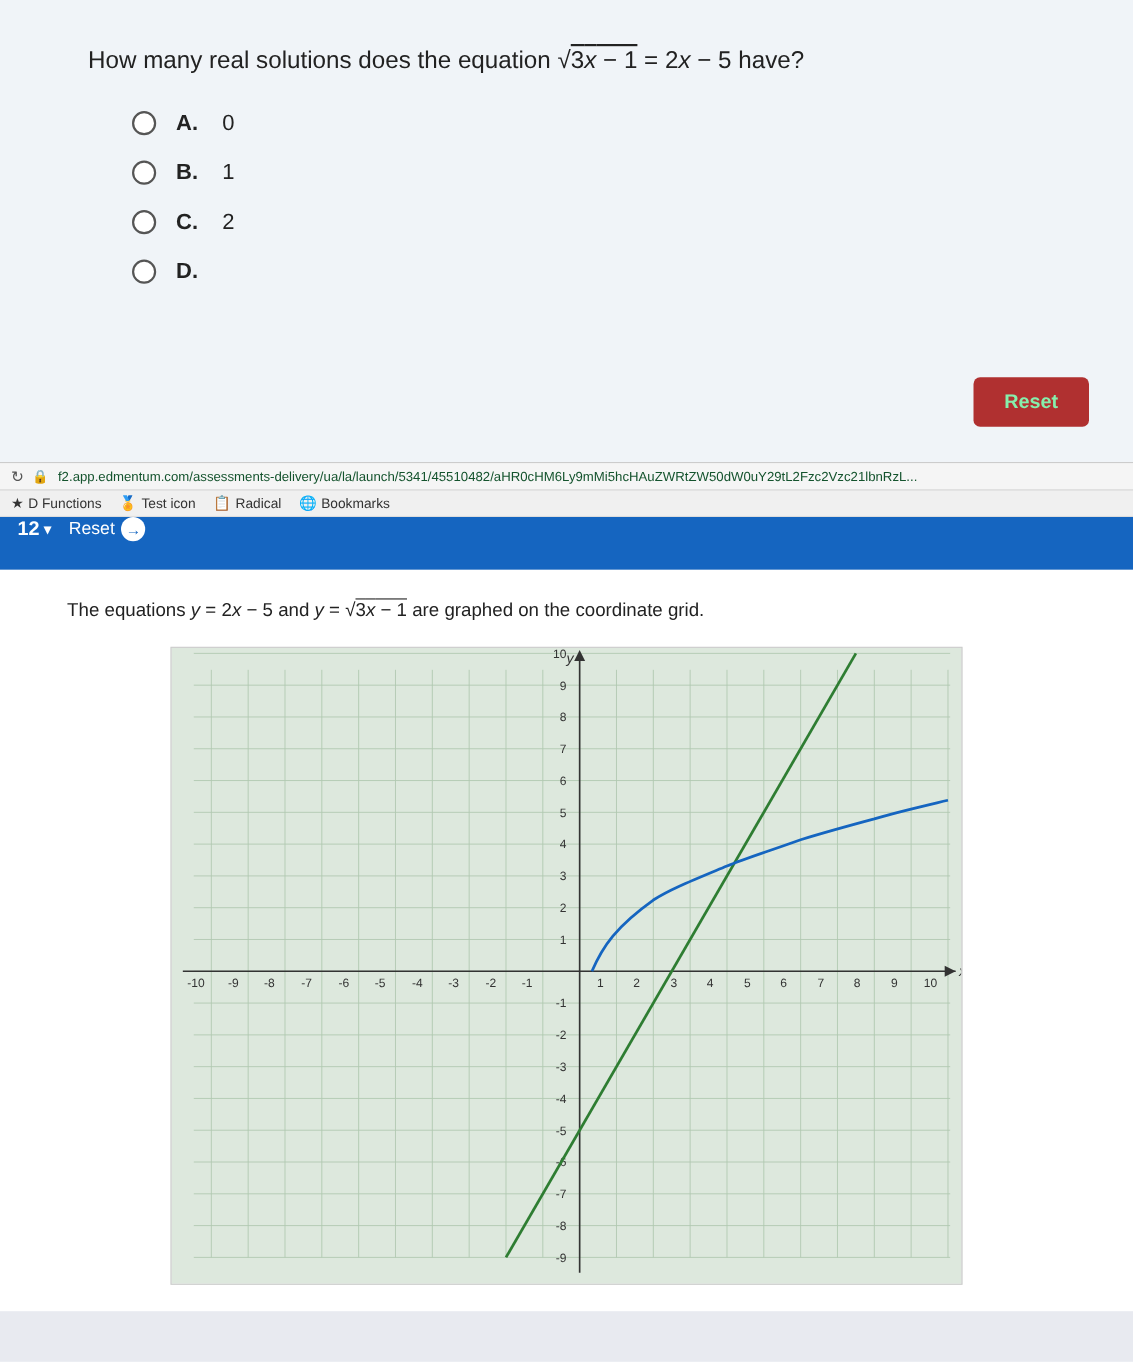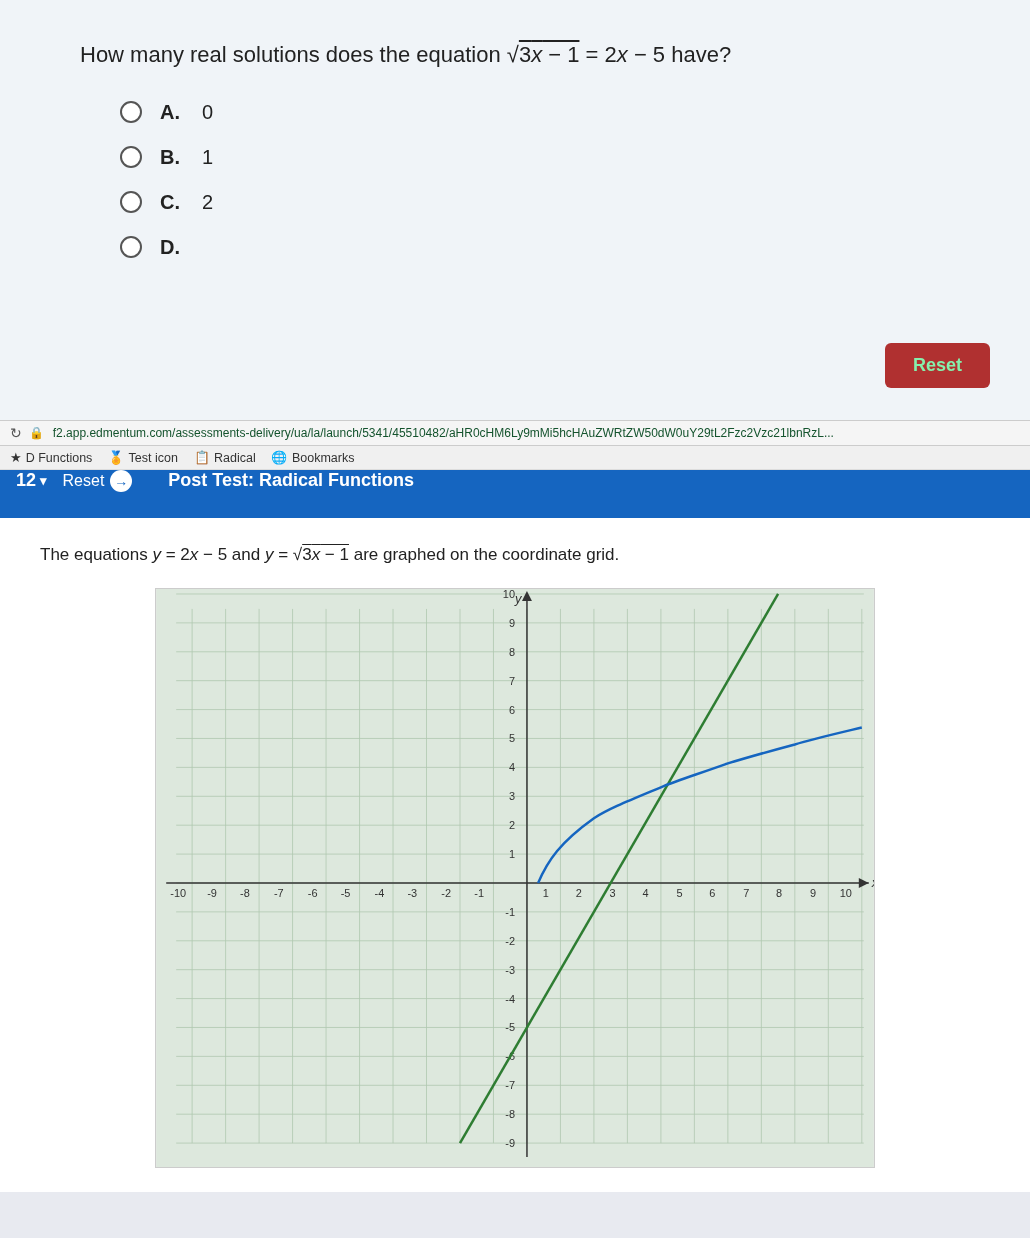--- a/index.html
+++ b/index.html
@@ -154,21 +154,21 @@
     }
     .toolbar-title {
       font-size: 18px;
       font-weight: 600;
       margin-left: 20px;
     }
 
     
     .main-content {
       background: white;
-      padding: 24px 40px;
+      padding: 24px 61px;
     }
     .problem-statement {
       font-size: 17px;
       color: #222;
       margin-bottom: 20px;
       line-height: 1.5;
     }
 
     
     .graph-container {
@@ -244,21 +244,20 @@
 
 <div class="app-toolbar">
   <div class="toolbar-question-num">
     <span>12</span>
     <span class="chevron-down">▾</span>
   </div>
   <div class="toolbar-next">
     <span>Reset</span>
     <div class="next-circle">→</div>
   </div>
-  <div class="toolbar-title">Post Test: Radical Functions</div>
 </div>
 
 <div class="main-content">
   <div class="problem-statement">
     The equations <i>y</i> = 2<i>x</i> − 5 and <i>y</i> = √<span style="text-decoration:overline;">3<i>x</i> − 1</span> are graphed on the coordinate grid.
   </div>
 
   <div class="graph-container">
     <svg class="graph-svg" viewBox="0 0 720 580" xmlns="http://www.w3.org/2000/svg">
 

